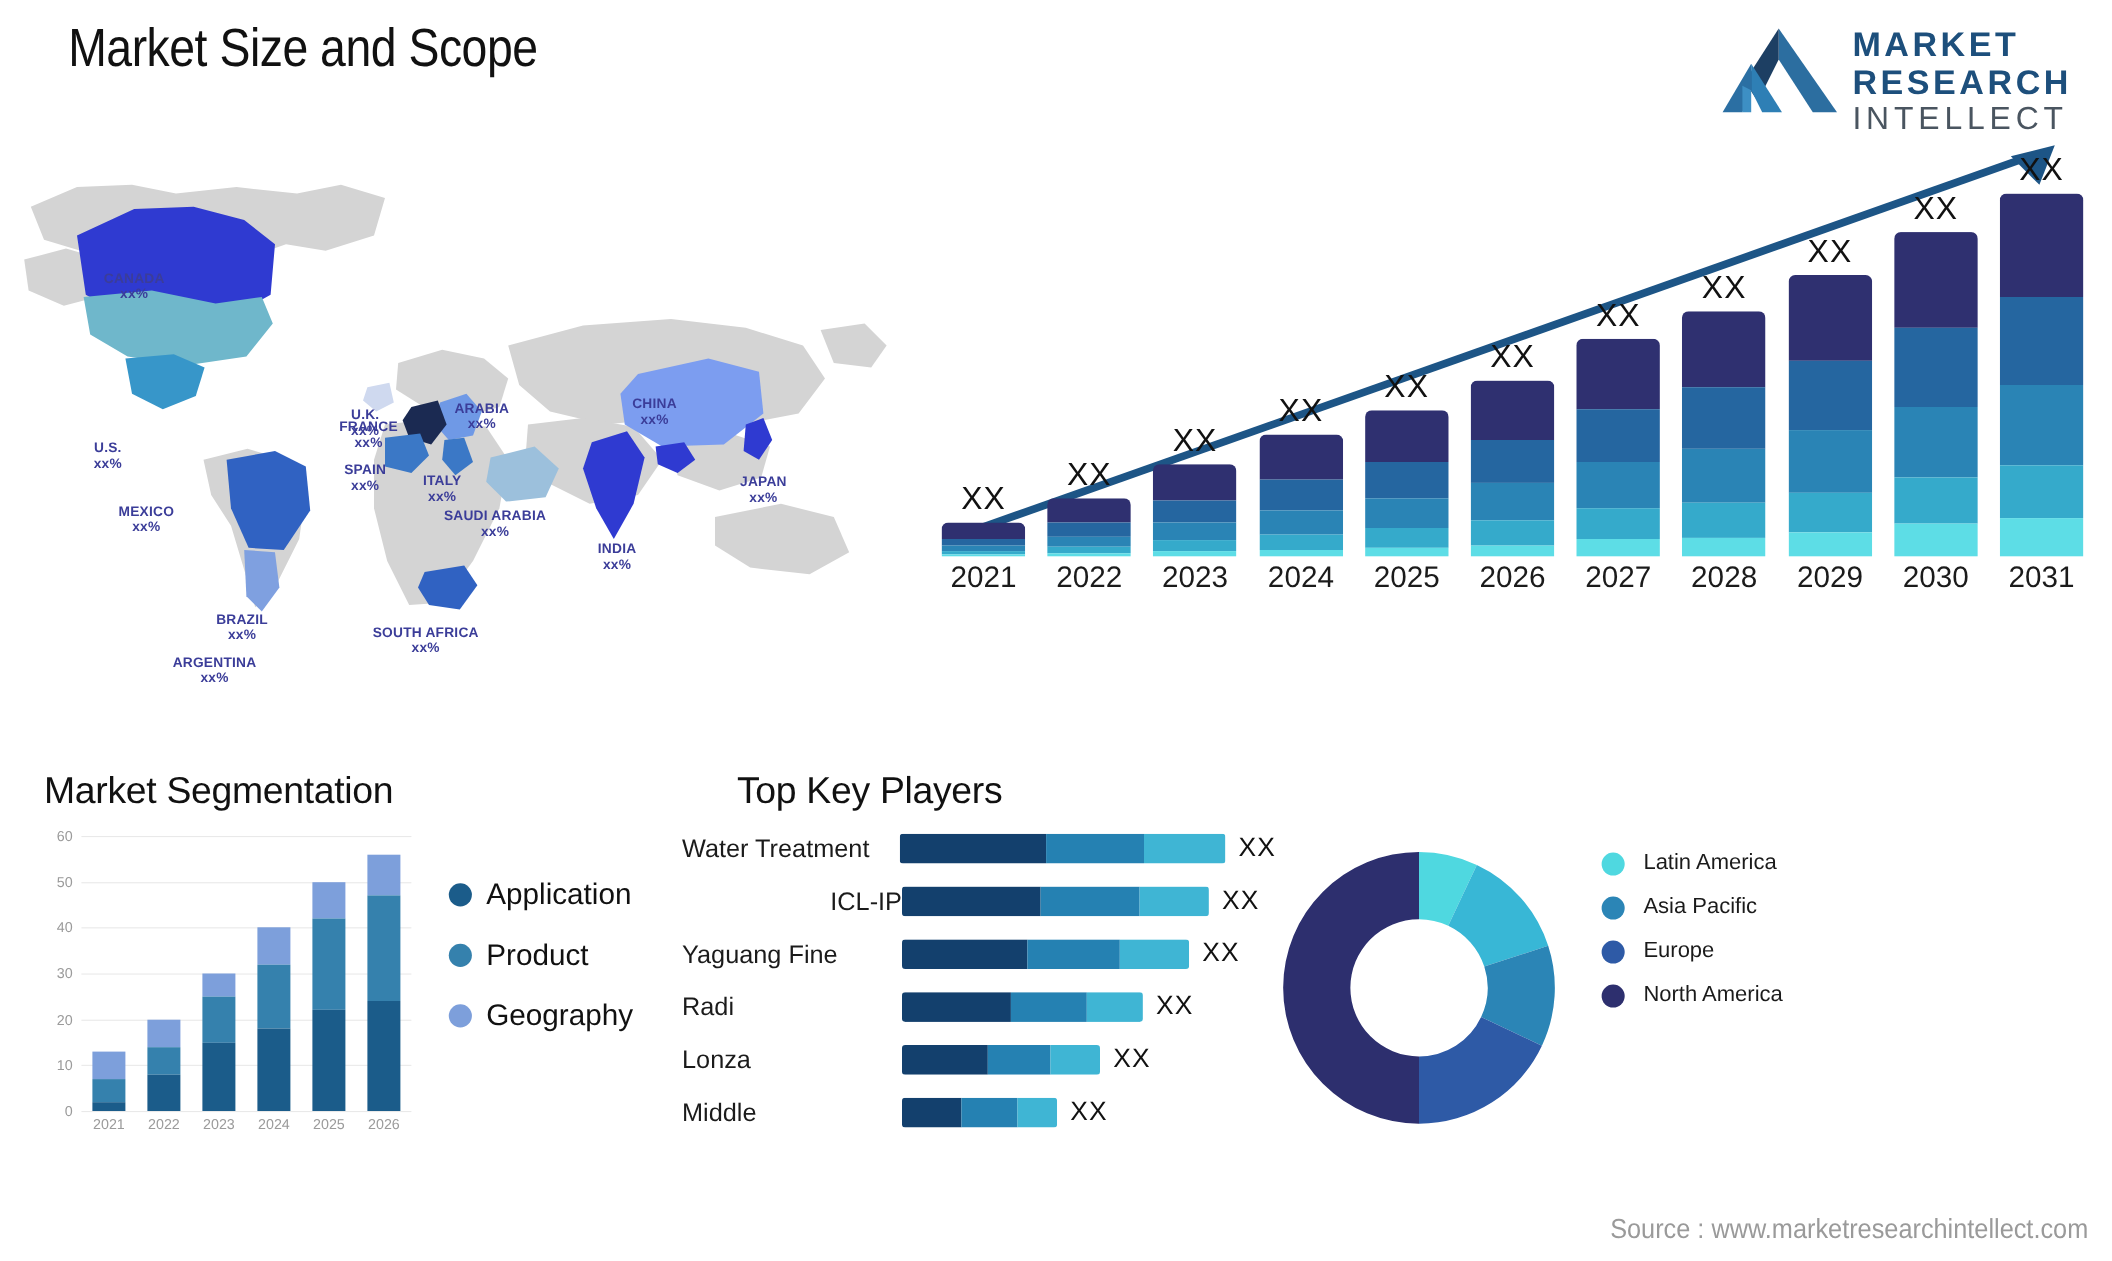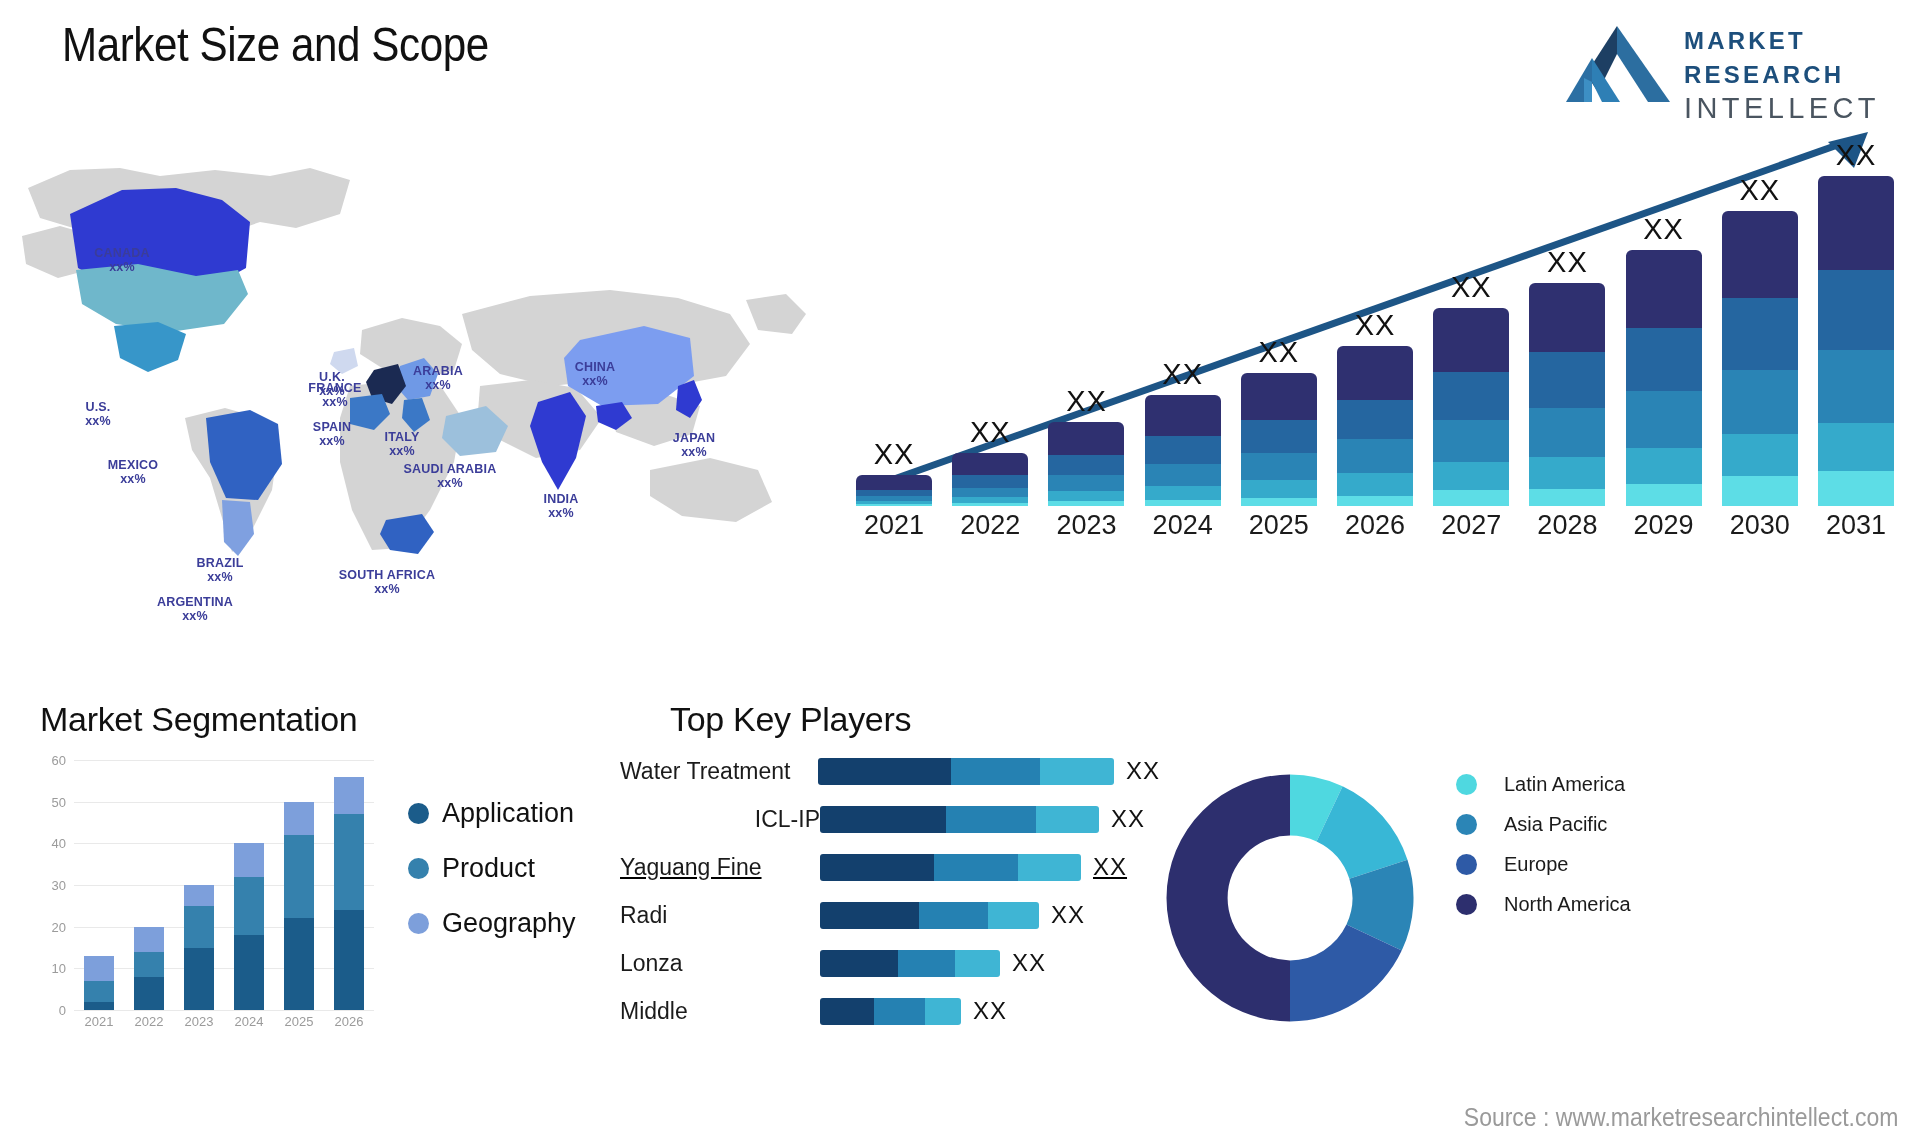--- a/index.html
+++ b/index.html
@@ -15,21 +15,21 @@
   .page-title {
     position: absolute; left: 62px; top: 16px;
     font-size: 49px; font-weight: 400; color: #111;
     letter-spacing: -0.5px;
     transform: scaleX(0.86); transform-origin: left top;
   }
   .logo { position: absolute; right: 28px; top: 18px; width: 330px; height: 92px; }
   .logo-mark { position: absolute; left: 0; top: 4px; width: 112px; height: 84px; }
   .logo-text { position: absolute; left: 122px; top: 6px; }
   .logo-l1, .logo-l2 {
-    font-size: 24px; font-weight: 700; color: #1d4f7c;
+    font-size: 31px; font-weight: 700; color: #1d4f7c;
     letter-spacing: 3.2px; line-height: 34px;
   }
   .logo-l3 {
     font-size: 29px; font-weight: 400; color: #4a5560;
     letter-spacing: 4.4px; line-height: 32px;
   }
 
   
   .map-wrap { position: absolute; left: 10px; top: 118px; width: 810px; height: 440px; }
   .map-wrap svg { width: 100%; height: 100%; display:block; }
@@ -77,21 +77,21 @@
   .prow { position: absolute; left: 0; width: 100%; height: 42px; display: flex; align-items: center; }
   .pname { width: 200px; font-size: 23px; color: #1b1b1b; white-space: nowrap; }
   .pbar { height: 27px; display: flex; border-radius: 3px; overflow: hidden; }
   .pseg { height: 100%; }
   .pval { font-size: 24px; color: #111; margin-left: 12px; letter-spacing: 1px; }
 
   
   .region { position: absolute; left: 1160px; top: 750px; width: 750px; height: 340px; }
   .donut { position: absolute; left: 0; top: 18px; width: 260px; height: 260px; }
   .reg-legend { position: absolute; left: 296px; top: 22px; }
-  .rli { display: flex; align-items: flex-start; gap: 27px; margin-bottom: 16px; }
+  .rli { display: flex; align-items: center; gap: 17px; margin-bottom: 16px; }
   .rdot { width: 21px; height: 21px; border-radius: 50%; flex: none; margin-top: 2px; }
   .rtxt { font-size: 20px; color: #1b1b1b; line-height: 24px; max-width: 160px; }
 
   .source { position: absolute; right: 22px; bottom: 14px; font-size: 25px; color: #9a9a9a;
             transform: scaleX(0.92); transform-origin: right bottom; white-space: nowrap; }
 </style>
 </head>
 <body>
 
 <div id="root">
@@ -450,21 +450,21 @@
       </div>
       <div class="prow" style="top: 48px; text-align: right;">
         <div class="pname">ICL-IP</div>
         <div class="pbar" style="width: 279px;">
           <div class="pseg" style="background: rgb(19, 64, 109); flex: 42 0 0px;"></div>
           <div class="pseg" style="background: rgb(37, 129, 178); flex: 30 0 0px;"></div>
           <div class="pseg" style="background: rgb(63, 181, 212); flex: 21 0 0px;"></div>
         </div>
         <div class="pval">XX</div>
       </div>
-      <div class="prow" style="top: 96px; text-decoration: underline;">
+      <div class="prow" style="top: 96px;">
         <div class="pname">Yaguang Fine</div>
         <div class="pbar" style="width: 261px;">
           <div class="pseg" style="background: rgb(19, 64, 109); flex: 38 0 0px;"></div>
           <div class="pseg" style="background: rgb(37, 129, 178); flex: 28 0 0px;"></div>
           <div class="pseg" style="background: rgb(63, 181, 212); flex: 21 0 0px;"></div>
         </div>
         <div class="pval">XX</div>
       </div>
       <div class="prow" style="top: 144px;">
         <div class="pname">Radi</div>

